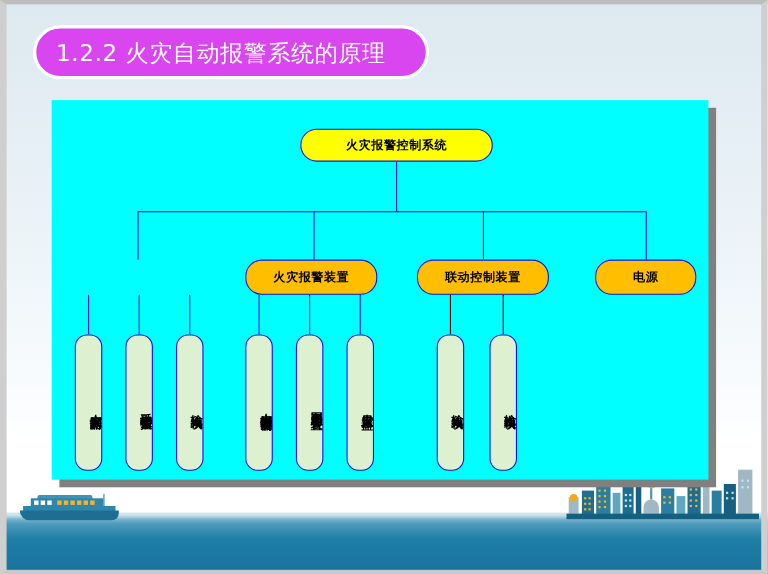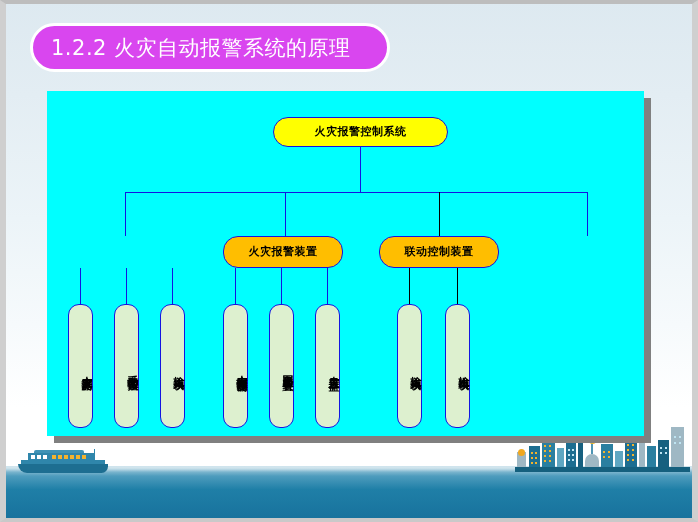--- a/index.html
+++ b/index.html
@@ -358,20 +358,23 @@
       <div class="ln v" style="left:238px; top:101px; height:44px;"></div>
       <div class="ln v blk" style="left:392px; top:101px; height:44px;"></div>
       <div class="ln v" style="left:540px; top:101px; height:44px;"></div>
 
       <div class="node mid" style="left:176px; top:145px; width:120px; height:32px;">
         <span>火灾报警装置</span>
       </div>
       <div class="node mid" style="left:332px; top:145px; width:120px; height:32px;">
         <span>联动控制装置</span>
       </div>
+      <div class="node mid" style="left:494px; top:145px; width:92px; height:32px;">
+        <span>电源</span>
+      </div>
 
       <div class="ln v" style="left:33px; top:177px; height:36px;"></div>
       <div class="ln v" style="left:79px; top:177px; height:36px;"></div>
       <div class="ln v" style="left:125px; top:177px; height:36px;"></div>
 
       <div class="node leaf" style="left:21px; top:213px; width:25px; height:124px;">
         <span>火灾探测器</span>
       </div>
       <div class="node leaf" style="left:67px; top:213px; width:25px; height:124px;">
         <span>手动报警按钮</span>

